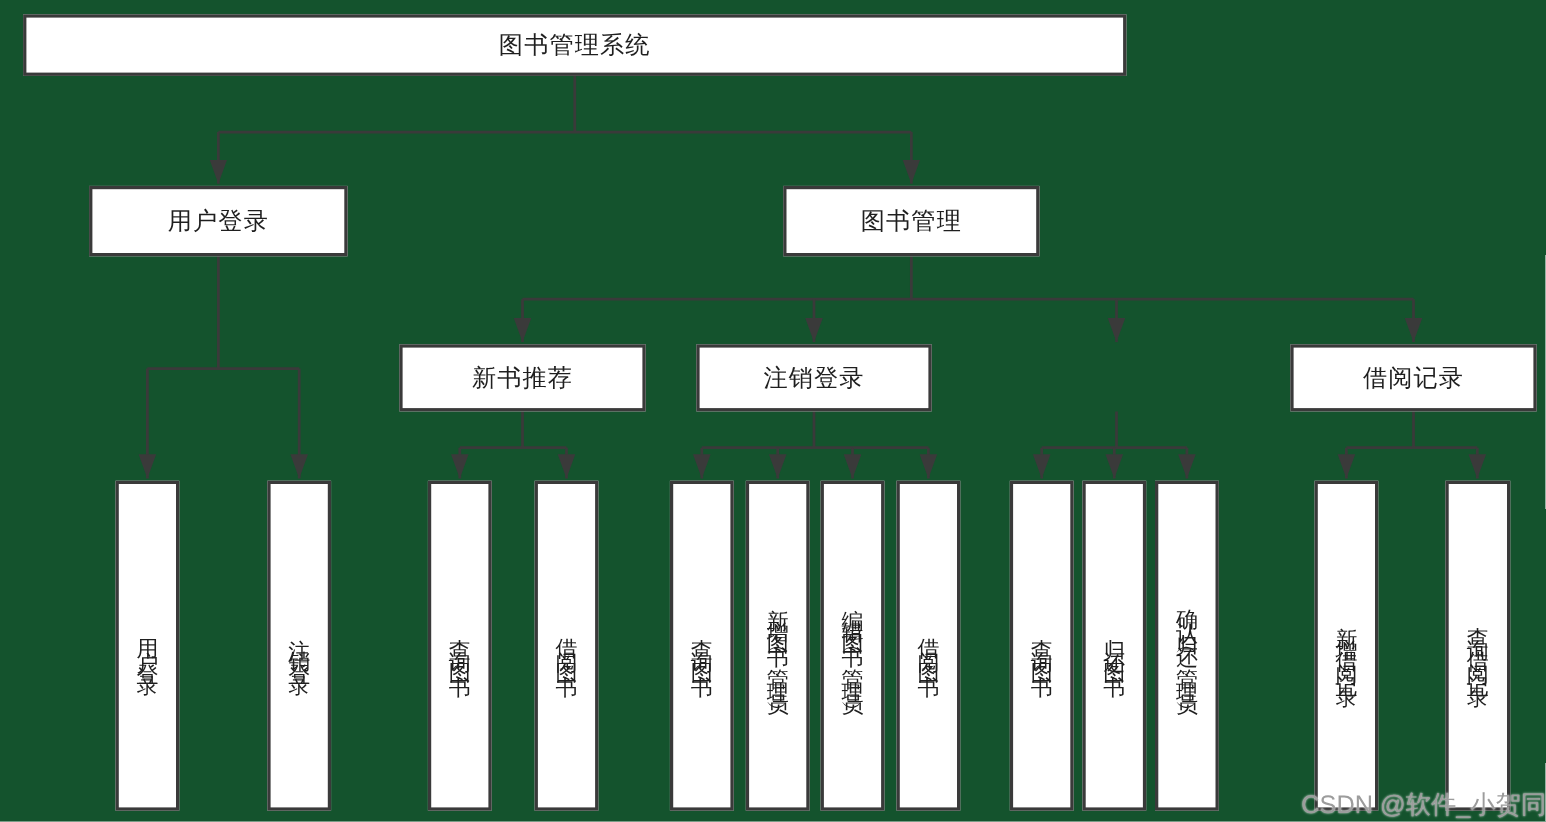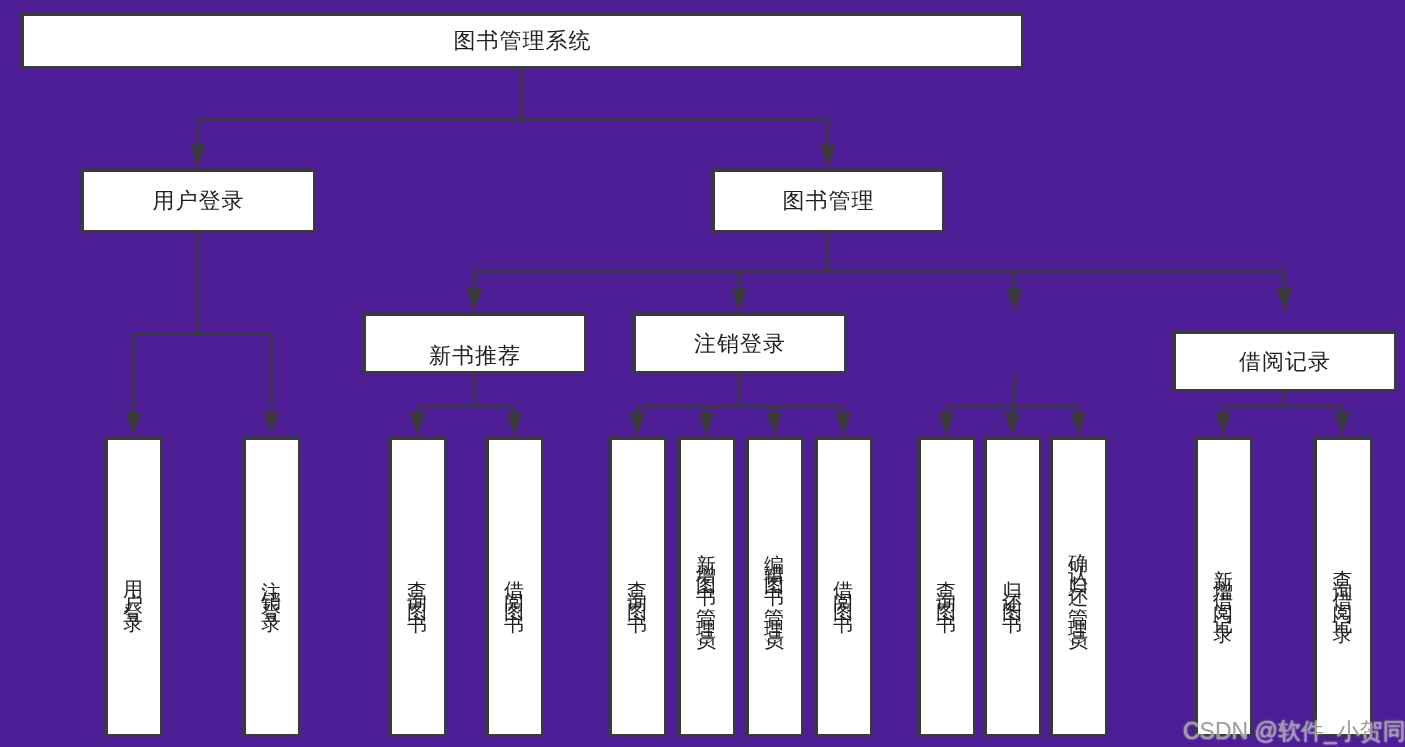--- a/index.html
+++ b/index.html
@@ -1,20 +1,20 @@
 <!DOCTYPE html>
 <html><head>
 <meta charset="utf-8">
 <style>
   html, body { margin: 0; padding: 0; background: #ffffff; }
   #canvas {
     position: relative;
     width: 1405px;
     height: 747px;
-    background: #4c1d95;
+    background: #14532d;
     font-family: "Liberation Sans", sans-serif;
     overflow: hidden;
   }
   #connectors {
     position: absolute;
     left: 0; top: 0;
     width: 1405px; height: 747px;
     z-index: 1;
   }
   .node {
@@ -100,27 +100,27 @@
     <span>图书管理系统</span>
   </div>
 
   <div class="node hbox" style="left:81px; top:169px; width:235px; height:64px;">
     <span>用户登录</span>
   </div>
   <div class="node hbox" style="left:712px; top:169px; width:233px; height:64px;">
     <span>图书管理</span>
   </div>
 
-  <div class="node hbox" style="left:363px; top:313px; width:224px; height:61px;align-items:flex-end;">
+  <div class="node hbox" style="left:363px; top:313px; width:224px; height:61px;">
     <span>新书推荐</span>
   </div>
   <div class="node hbox" style="left:633px; top:313px; width:214px; height:61px;">
     <span>注销登录</span>
   </div>
-  <div class="node hbox" style="left:1173px; top:313px; width:224px; height:61px;margin-top:18px;">
+  <div class="node hbox" style="left:1173px; top:313px; width:224px; height:61px;">
     <span>借阅记录</span>
   </div>
 
   <div class="node vbox" style="left:105px; top:437px; width:58px; height:300px;">
     <span class="vtext">用户登录</span>
   </div>
   <div class="node vbox" style="left:243px; top:437px; width:58px; height:300px;">
     <span class="vtext">注销登录</span>
   </div>
 

